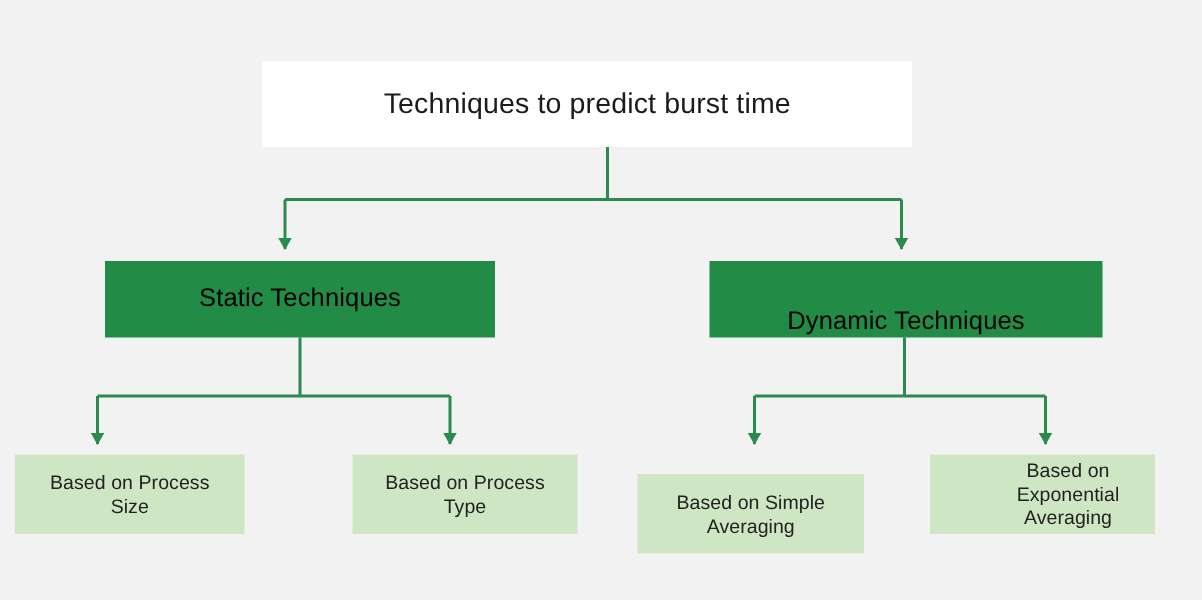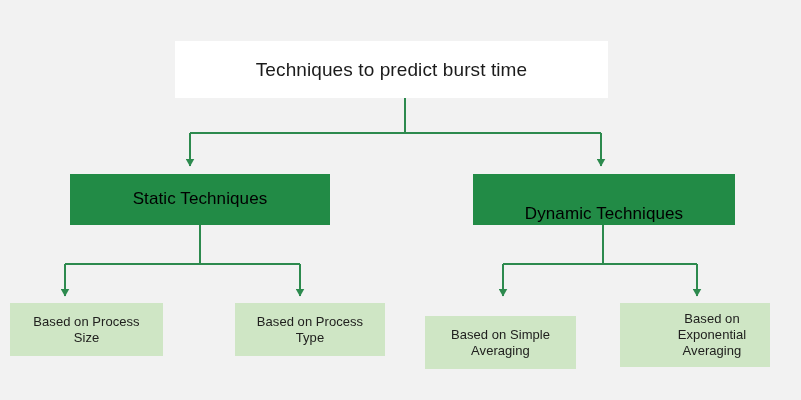--- a/index.html
+++ b/index.html
@@ -115,19 +115,19 @@
   <div class="node node-leaf" style="left:235px; top:303px; width:150px; height:53px;">
     <span class="node-label">Based on Process
 Type</span>
   </div>
 
   <div class="node node-leaf" style="left:425px; top:316px; width:151px; height:53px;">
     <span class="node-label">Based on Simple
 Averaging</span>
   </div>
 
-  <div class="node node-leaf" style="left:620px; top:303px; width:150px; height:64px;padding-left:40px;">
+  <div class="node node-leaf" style="left:620px; top:303px; width:150px; height:53px;padding-left:40px;">
     <span class="node-label">Based on
 Exponential
 Averaging</span>
   </div>
 
 </div>
 
 </body></html>

